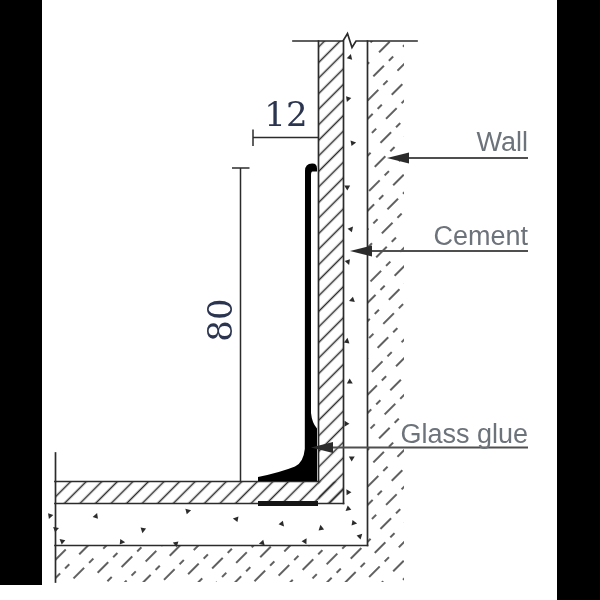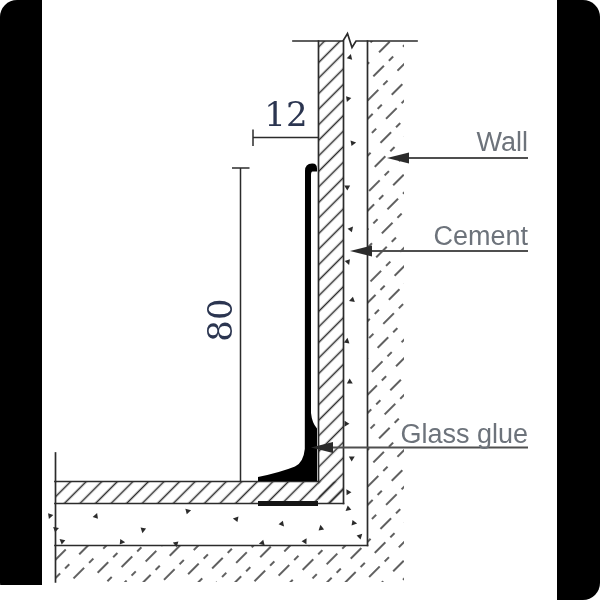--- a/index.html
+++ b/index.html
@@ -2,21 +2,20 @@
 <html style="--background: #ffffff; --letterbox: #000000; --line: #2b2b2b; --leader: #4f4f4f; --label_text: #6d737b; --dim_text: #2b3550; --skirting: #000000;"><head>
 <meta charset="utf-8">
 <style>
   html,body { margin:0; padding:0; background:#fff; }
   .stage {
     position: relative;
     width: 600px; height: 600px;
     background: var(--background, #ffffff);
     overflow: hidden;
     font-family: "Liberation Sans", sans-serif;
-    border-radius: 17px;
   }
   svg { display:block; }
   .cutline   { stroke: var(--line, #2b2b2b); stroke-width: 1.7; fill: none; stroke-linecap: square; }
   .leader    { stroke: var(--leader, #4f4f4f); stroke-width: 2; fill: none; }
   .dimline   { stroke: var(--line, #2b2b2b); stroke-width: 1.5; fill: none; }
   .arrowhead { fill: var(--line, #111111); stroke: none; }
   .blackfill { fill: var(--skirting, #000000); stroke: none; }
   .tri       { fill: var(--line, #161616); stroke: none; }
   text.label { font: 27px "Liberation Sans", sans-serif; fill: var(--label_text, #6d737b); }
   text.dim   { font: 34px "DejaVu Serif", serif; fill: var(--dim_text, #2b3550); }

